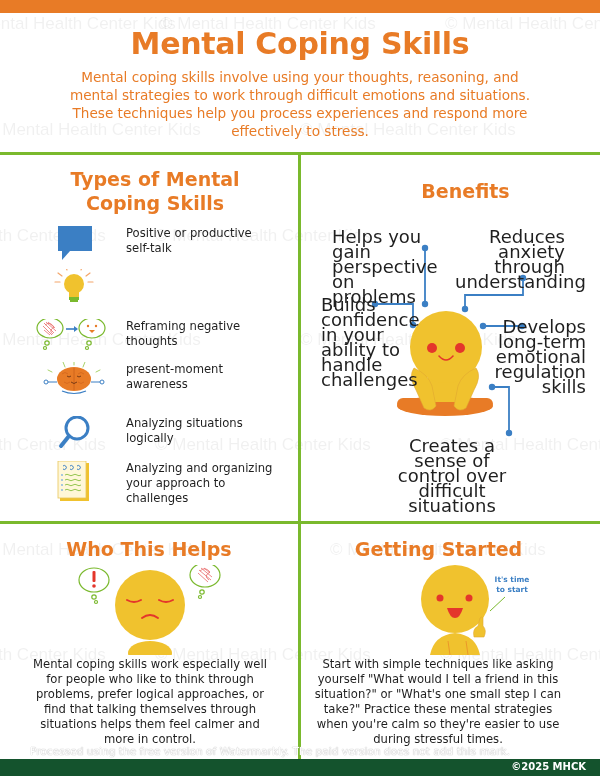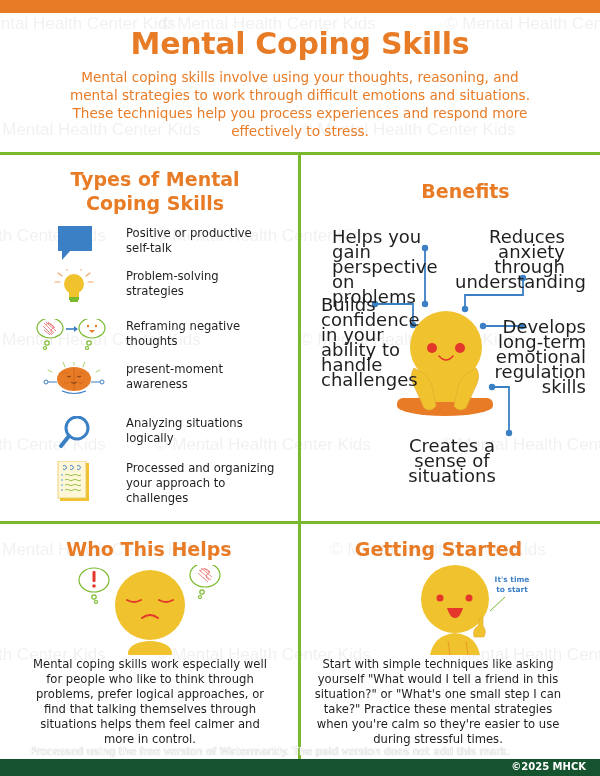--- a/index.html
+++ b/index.html
@@ -98,24 +98,20 @@
         <line x1="60" y1="4" x2="56" y2="7"></line>
         <line x1="25" y1="13" x2="30" y2="13"></line>
         <line x1="58" y1="13" x2="63" y2="13"></line>
       </g>
       <circle cx="44" cy="15" r="10" fill="#f0c22e"></circle>
       <rect x="39" y="22" width="10" height="7" fill="#f0c22e"></rect>
       <rect x="39" y="28" width="10" height="3" fill="#7ab92d"></rect>
       <rect x="40" y="31" width="8" height="2" fill="#7ab92d"></rect>
     </svg>
   </div>
-  <div class="type-label">
-    <div>Problem-solving</div>
-    <div>strategies</div>
-  </div>
 </div>
 
 <div class="type-item" style="top:319px;">
   <div class="type-icon">
     <svg width="90" height="46" viewBox="0 0 90 46">
       <g fill="#fff" stroke="#7ab92d" stroke-width="1.2">
         <ellipse cx="20" cy="9" rx="13" ry="10"></ellipse>
         <circle cx="17" cy="24" r="2.2"></circle>
         <circle cx="15" cy="29" r="1.5"></circle>
         <ellipse cx="62" cy="9" rx="13" ry="10"></ellipse>
@@ -200,21 +196,21 @@
       </g>
       <g fill="none" stroke="#7ab92d" stroke-width="0.8">
         <path d="M35,14 q2,-1.5 4,0 t4,0 t4,0 t4,0"></path>
         <path d="M35,19 q2,-1.5 4,0 t4,0 t4,0 t4,0"></path>
         <path d="M35,24 q2,-1.5 4,0 t4,0 t4,0 t4,0"></path>
         <path d="M35,29 q2,-1.5 4,0 t4,0 t4,0 t4,0"></path>
       </g>
     </svg>
   </div>
   <div class="type-label">
-    <div>Processed and organizing</div>
+    <div>Analyzing and organizing</div>
     <div>your approach to</div>
     <div>challenges</div>
   </div>
 </div>
 
 <div class="sec-title" style="left:301px;top:179px;width:329px;">Benefits</div>
 
 <svg style="position:absolute;left:300px;top:230px;" width="300" height="230" viewBox="0 0 300 230">
   <g stroke="#3b7fc4" stroke-width="1.8" fill="none">
 
@@ -273,20 +269,21 @@
   <div>challenges</div>
 </div>
 <div class="benefit" style="left:478px;top:319px;width:108px;text-align:right;">
   <div>Develops</div>
   <div>long-term</div>
   <div>emotional</div>
   <div>regulation skills</div>
 </div>
 <div class="benefit" style="left:382px;top:438px;width:140px;text-align:center;">
   <div>Creates a sense of</div>
+  <div>control over difficult</div>
   <div>situations</div>
 </div>
 
 <div class="sec-title" style="left:0;top:537px;width:298px;">Who This Helps</div>
 
 <svg style="position:absolute;left:70px;top:565px;" width="160" height="90" viewBox="0 0 160 90">
 
   <g fill="#fff" stroke="#7ab92d" stroke-width="1.2">
     <ellipse cx="24" cy="15" rx="15" ry="12"></ellipse>
     <circle cx="24" cy="32" r="2.2"></circle>

